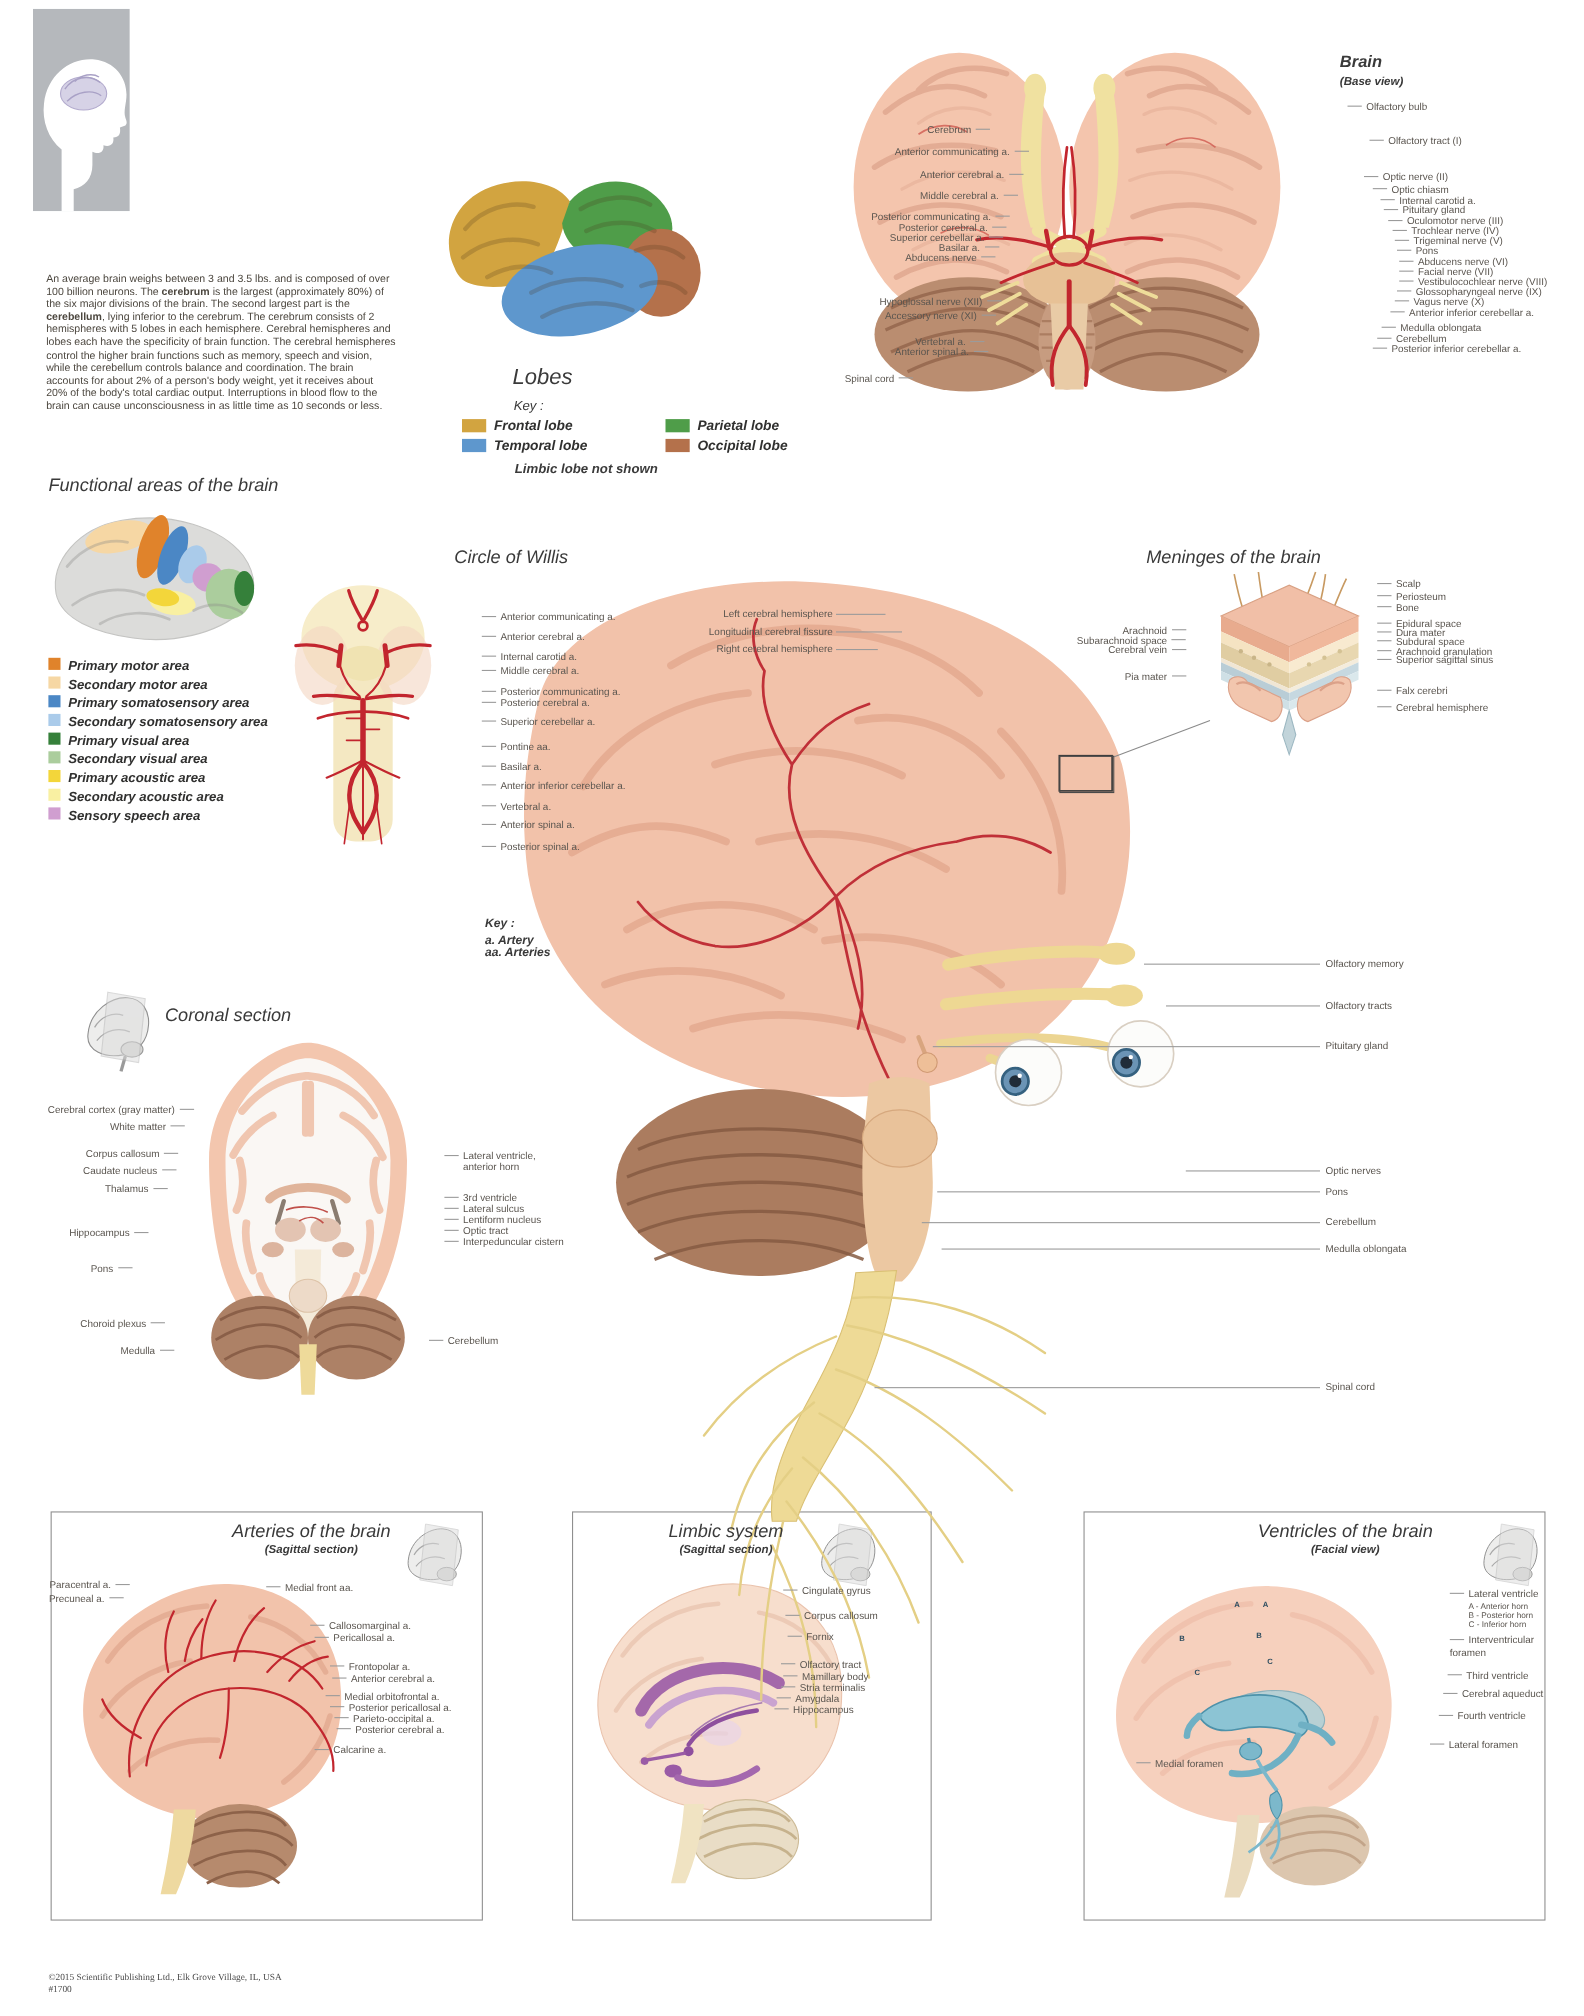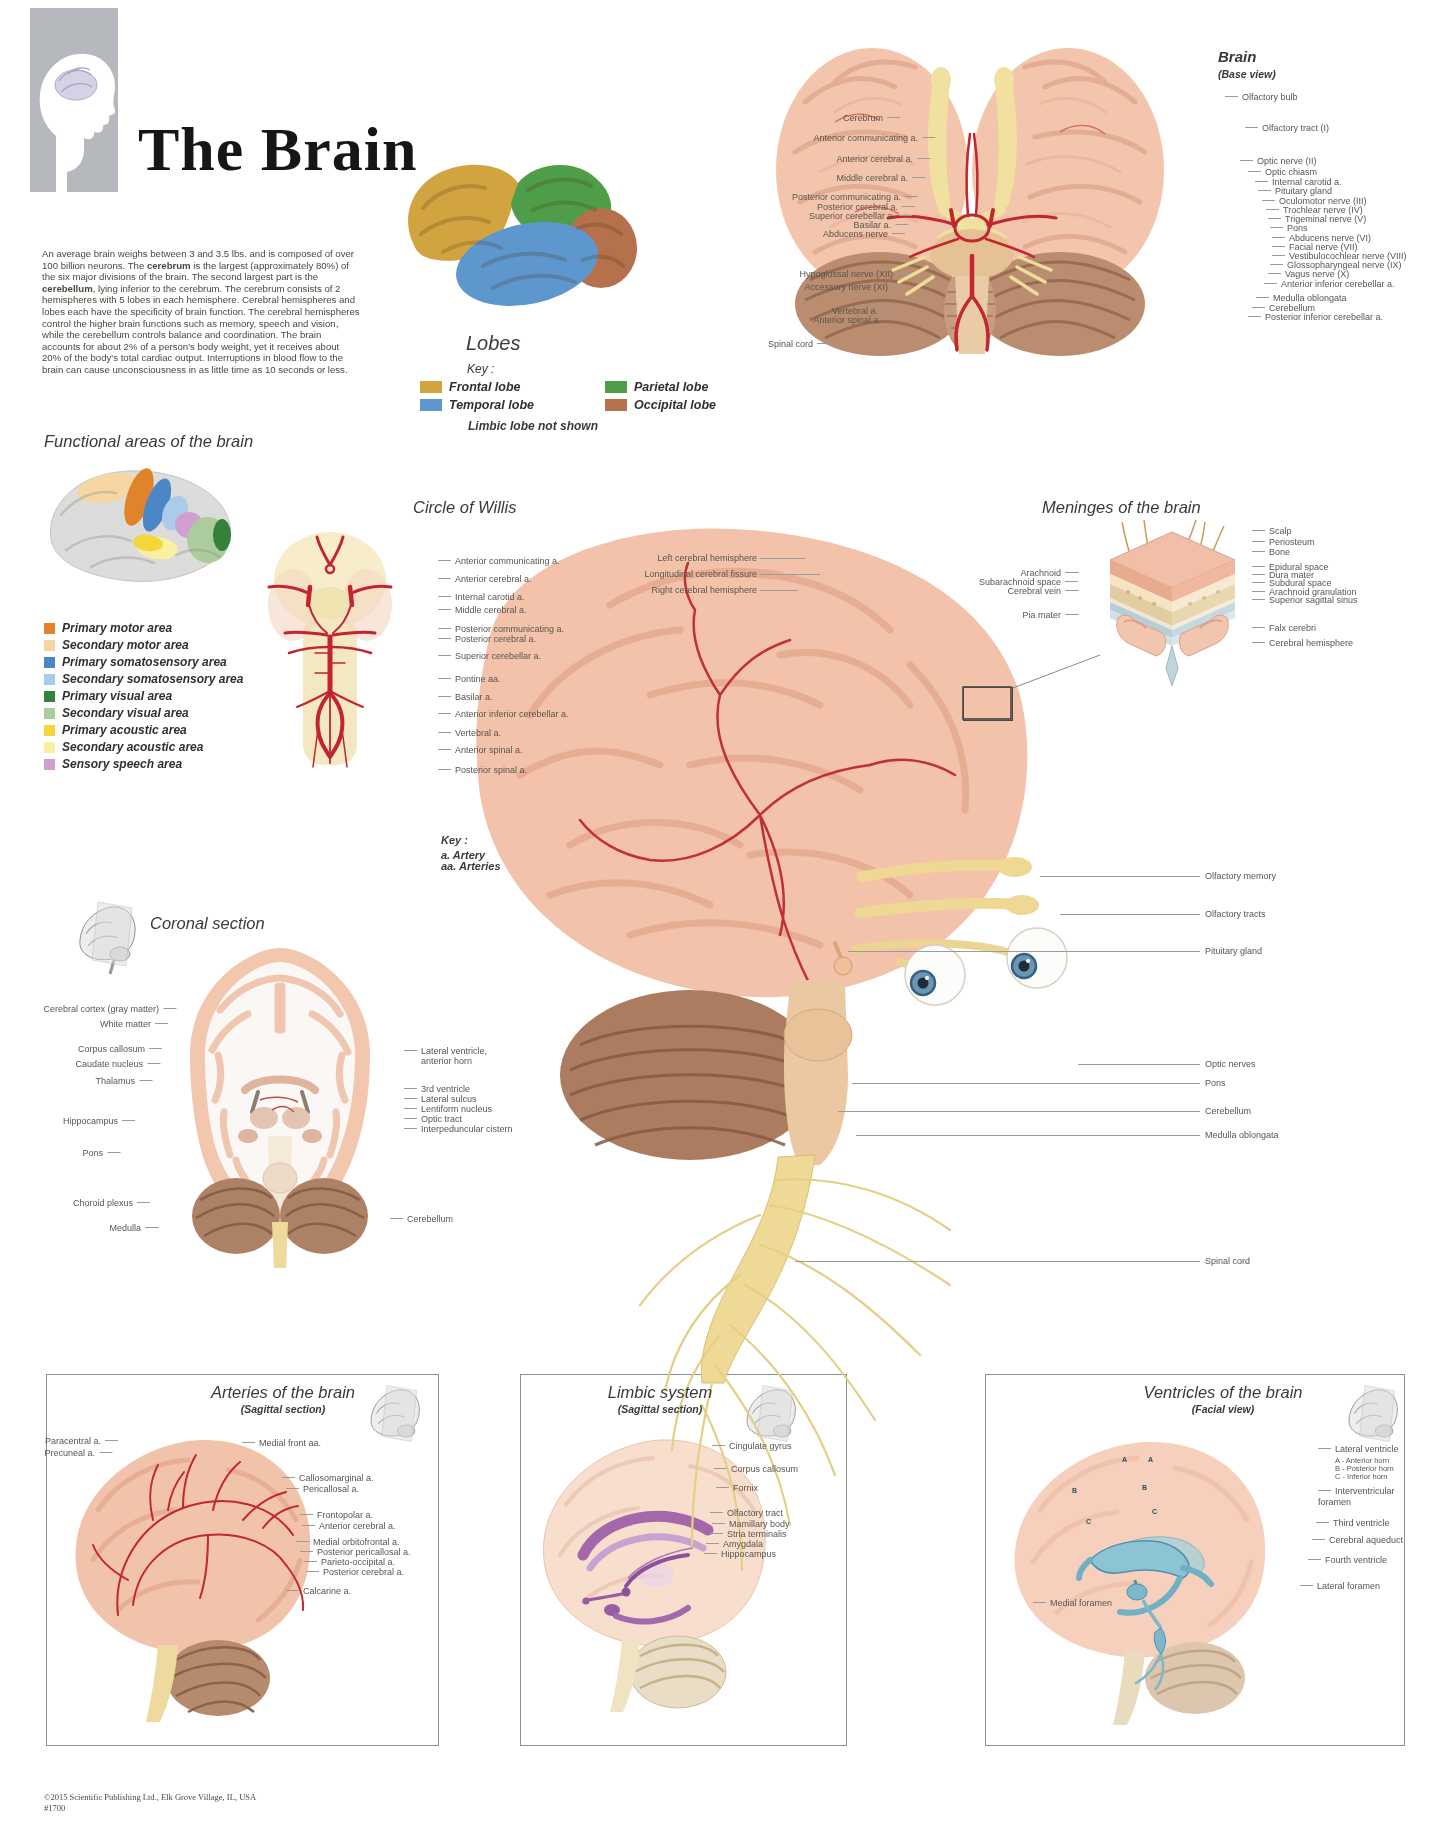--- a/index.html
+++ b/index.html
@@ -9,21 +9,21 @@
   .tr{transform:translateX(-100%);}
   .dr::after{content:"";display:inline-block;width:13px;height:1px;background:#9b9b9b;vertical-align:3px;margin-left:4px;}
   .dl::before{content:"";display:inline-block;width:13px;height:1px;background:#9b9b9b;vertical-align:3px;margin-right:4px;}
   .line{position:absolute;height:1px;background:#9b9b9b;transform-origin:0 50%;z-index:25;}
   .sec-title{position:absolute;font-style:italic;font-size:16.5px;color:#3a3a3a;white-space:nowrap;z-index:30;}
   .page-title{position:absolute;font-family:"Liberation Serif",serif;font-size:62px;color:#161616;letter-spacing:1px;z-index:30;}
   .intro{position:absolute;font-size:9.6px;line-height:11.6px;color:#4c473f;z-index:30;}
   .keyrow{position:absolute;display:flex;align-items:center;gap:7px;z-index:30;}
   .keyrow .sw{width:22px;height:12px;flex:0 0 auto;}
   .keyrow .kl{font-style:italic;font-weight:bold;font-size:12.5px;color:#30302f;white-space:nowrap;}
-  .fkeyrow{position:absolute;display:flex;align-items:center;gap:7px;z-index:30;margin-top:23px;}
+  .fkeyrow{position:absolute;display:flex;align-items:flex-start;gap:7px;z-index:30;}
   .fkeyrow .sw{width:11px;height:11px;flex:0 0 auto;}
   .fkeyrow .kl{font-style:italic;font-weight:bold;font-size:12px;color:#30302f;white-space:nowrap;}
   .k-it{position:absolute;font-style:italic;font-weight:bold;font-size:11px;color:#3a3a3a;white-space:nowrap;z-index:30;}
   .panel{position:absolute;border:1px solid #8f8f8f;background:#fff;z-index:5;}
   .ptitle{position:absolute;text-align:center;z-index:30;}
   .ptitle .t{font-style:italic;font-size:16.5px;color:#3a3a3a;white-space:nowrap;}
   .ptitle .s{font-style:italic;font-weight:bold;font-size:10.5px;color:#3a3a3a;margin-top:1px;}
   .small{font-size:7.5px;}
   .wrap{white-space:normal;width:80px;}
   .marker{position:absolute;font-size:7px;font-weight:bold;color:#2e4e60;z-index:30;}
@@ -36,21 +36,20 @@
 
 <div class="poster">
 
   <svg style="left:30px;top:8px" width="88" height="184" viewBox="0 0 88 184">
     <rect x="0" y="0" width="88" height="184" fill="#b5b8bc"></rect>
     <path d="M26,184 L26,128 C14,118 8,102 10,86 C13,60 34,44 56,46 C74,48 85,62 85,78 C85,86 82,93 84,99 C85,102 86,104 84,106 L79,108 C80,114 78,117 73,117 C74,123 70,126 64,124 C65,130 60,133 54,130 L54,142 C54,154 47,162 37,164 L37,184 Z" fill="#ffffff"></path>
     <ellipse cx="46" cy="77" rx="21" ry="15" fill="#d6d2e6" stroke="#b2aacd" stroke-width="1"></ellipse>
     <path d="M29,73 C36,62 51,59 61,67 M31,84 C40,75 54,73 62,79 M38,66 C44,60 54,58 60,62" fill="none" stroke="#a9a1c6" stroke-width="1.3"></path>
   </svg>
 
-  <h1 class="page-title" style="left:138px;top:72px">The Brain</h1>
 
   <p class="intro" style="left:42px;top:248px;width:318px;margin:0">
     <span>An average brain weighs between 3 and 3.5 lbs. and is composed of over 100 billion neurons. The </span><b>cerebrum</b><span> is the largest (approximately 80%) of the six major divisions of the brain. The second largest part is the </span><b>cerebellum</b><span>, lying inferior to the cerebrum. The cerebrum consists of 2 hemispheres with 5 lobes in each hemisphere. Cerebral hemispheres and lobes each have the specificity of brain function. The cerebral hemispheres control the higher brain functions such as memory, speech and vision, while the cerebellum controls balance and coordination. The brain accounts for about 2% of a person's body weight, yet it receives about 20% of the body's total cardiac output. Interruptions in blood flow to the brain can cause unconsciousness in as little time as 10 seconds or less.</span>
   </p>
 
   <svg style="left:393px;top:148px" width="248" height="192" viewBox="0 0 248 192">
     <path d="M20,95 C8,70 18,38 48,24 C80,10 114,18 125,35 C120,60 112,82 100,102 C80,114 45,116 30,108 C24,104 22,100 20,95 Z" fill="#d2a440"></path>
     <path d="M125,35 C140,16 176,10 199,27 C215,39 221,54 217,68 C200,82 170,92 149,89 C134,86 119,70 118,55 Z" fill="#4f9d49"></path>
     <ellipse cx="208" cy="100" rx="36" ry="40" fill="#b4714b"></ellipse>
     <ellipse cx="134" cy="116" rx="72" ry="40" fill="#5e97cd" transform="rotate(-12 134 116)"></ellipse>

